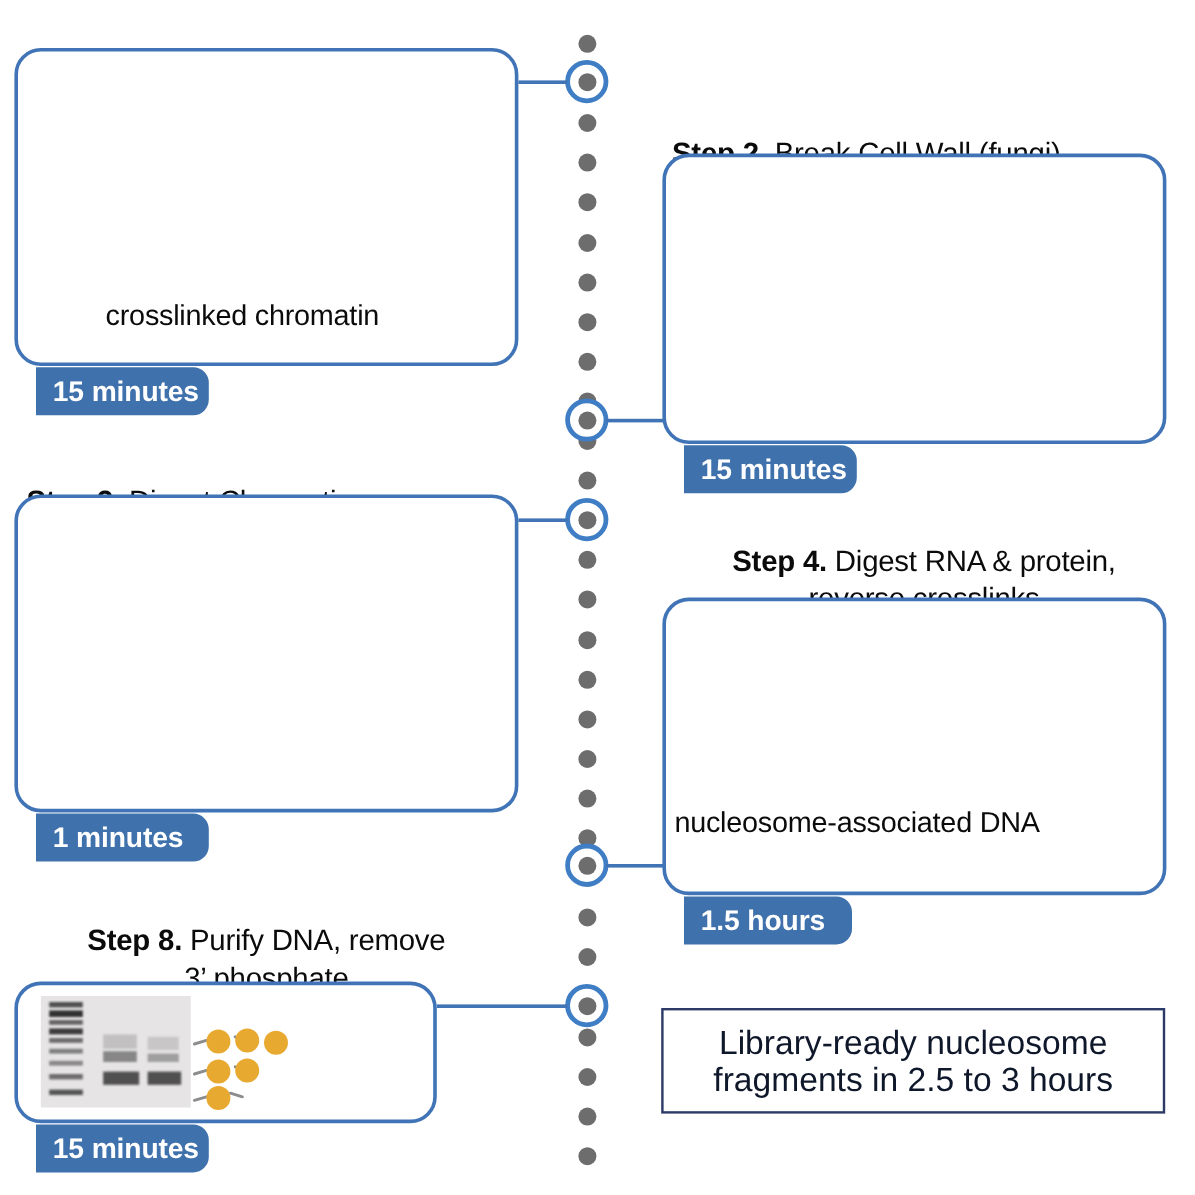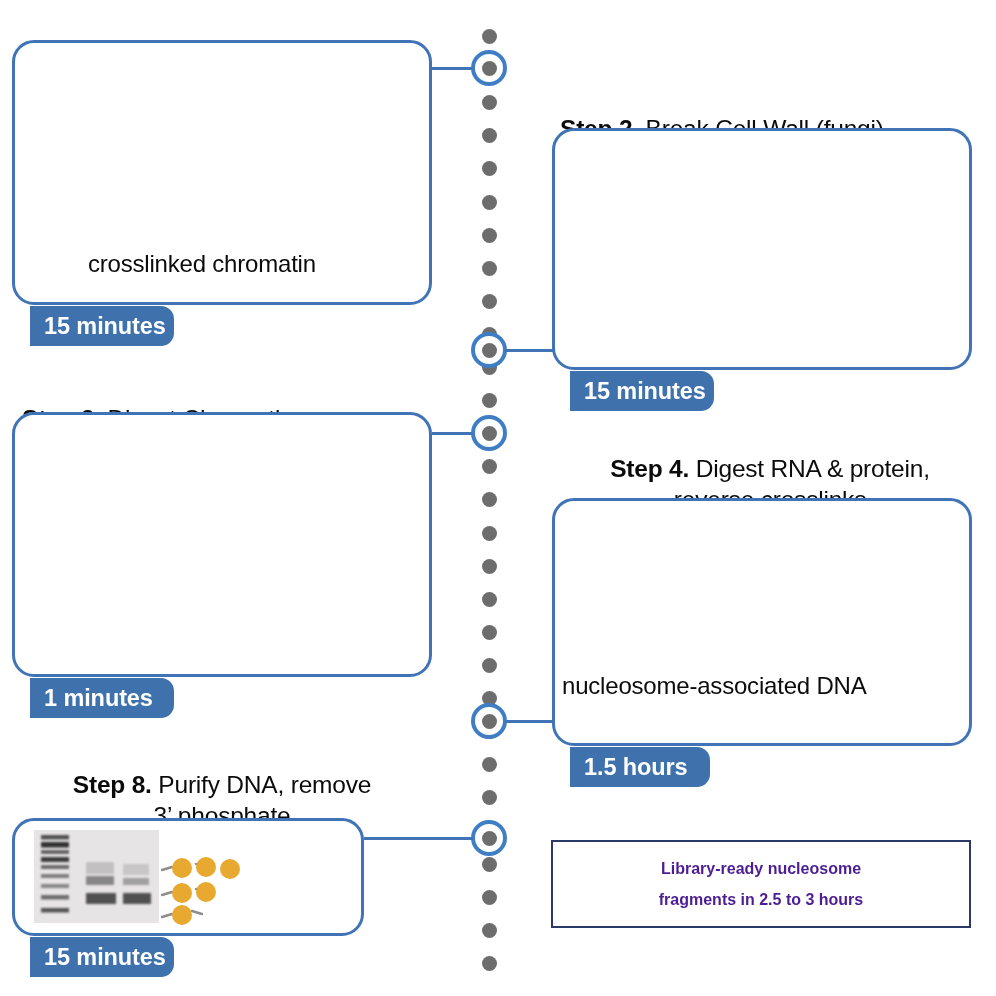--- a/index.html
+++ b/index.html
@@ -67,24 +67,24 @@
     position: absolute;
     box-sizing: border-box;
     border: 2.6px solid #2b3a66;
     background: #ffffff;
     display: flex;
     align-items: center;
     justify-content: center;
     text-align: center;
   }
   .result-box span {
-    font-size: 16px;
+    font-size: 28px;
     line-height: 31px;
-    font-weight: bold;
-    color: #4c1d95;
+    font-weight: normal;
+    color: #0f172a;
     white-space: pre-line;
   }
 
   
   .panel-label {
     position: absolute;
     font-size: 24px;
     color: #0b0b0b;
     letter-spacing: -0.2px;
     white-space: nowrap;

